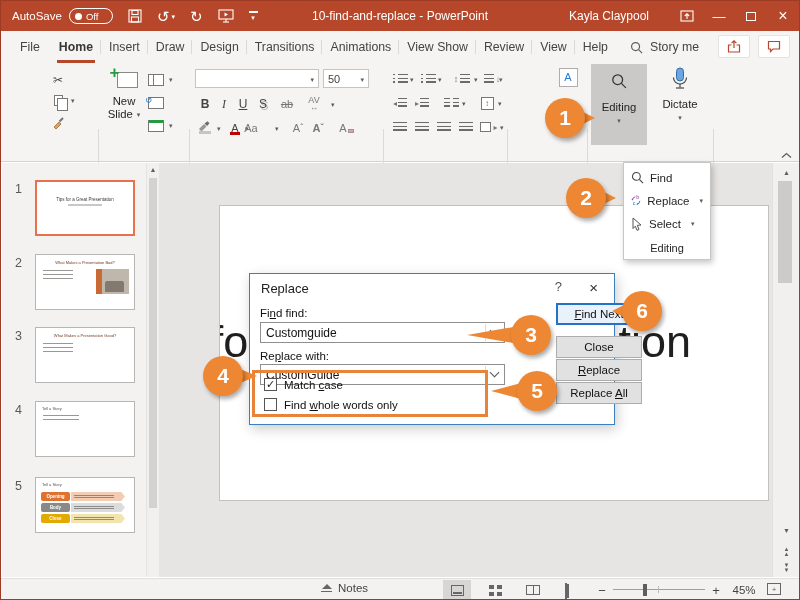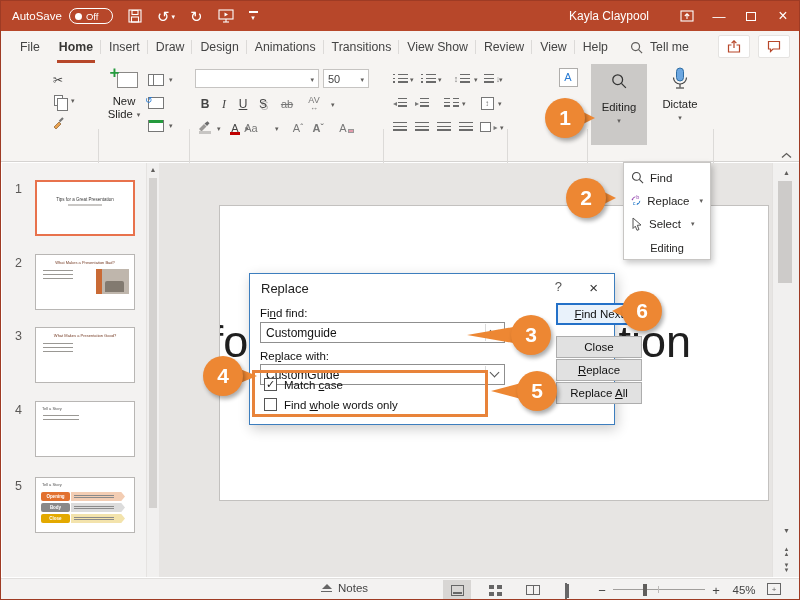--- a/index.html
+++ b/index.html
@@ -165,20 +165,21 @@
             <path d="M6.5 3.5 L10 5.5 L6.5 7.5 Z" fill="#fff" stroke="none"></path>
             <line x1="8" y1="10" x2="8" y2="13"></line>
             <line x1="5" y1="13" x2="11" y2="13"></line>
           </g>
         </svg>
     </span>
     <span class="tbi" style="flex-direction:column;gap:1px;">
       <span style="width:9px;height:1.5px;background:#fff;"></span>
       <span class="dd-w" style="margin:0;">▾</span>
     </span>
+    <span class="tb-title">10-find-and-replace - PowerPoint</span>
     <span class="tb-right">
       <span class="username">Kayla Claypool</span>
       <span class="winbtn">
         <svg width="14" height="12" viewBox="0 0 14 12">
             <g fill="none" stroke="#fff" stroke-width="1.1">
               <rect x="1" y="1" width="12" height="10"></rect>
               <path d="M7 9 V4 M4.8 6 L7 3.8 L9.2 6"></path>
             </g>
           </svg>
       </span>
@@ -204,25 +205,25 @@
       </span>
     <span class="tab">
         <span>Draw</span>
         <span class="vsep"></span>
       </span>
     <span class="tab">
         <span>Design</span>
         <span class="vsep"></span>
       </span>
     <span class="tab">
+        <span>Transitions</span>
+        <span class="vsep"></span>
+      </span>
+    <span class="tab">
         <span>Animations</span>
-        <span class="vsep"></span>
-      </span>
-    <span class="tab">
-        <span>Transitions</span>
         <span class="vsep"></span>
       </span>
     <span class="tab">
         <span>View Show</span>
         <span class="vsep"></span>
       </span>
     <span class="tab">
         <span>Review</span>
         <span class="vsep"></span>
       </span>
@@ -233,21 +234,21 @@
     <span class="tab">
         <span>Help</span>
       </span>
     <span class="tellme">
       <svg width="13" height="13" viewBox="0 0 14 14">
           <g fill="none" stroke="#605E5C" stroke-width="1.3">
             <circle cx="6" cy="6" r="4.3"></circle>
             <line x1="9.3" y1="9.3" x2="13" y2="13"></line>
           </g>
         </svg>
-      <span>Tell me</span>
+      <span>Story me</span>
     </span>
     <span class="mb-right">
       <span class="mb-btn">
         <svg width="14" height="13" viewBox="0 0 14 13">
             <g fill="none" stroke="#B7472A" stroke-width="1.2">
               <path d="M4.5 5 H1.5 V12 H12.5 V5 H9.5"></path>
               <path d="M7 8 V1 M4.6 3.2 L7 0.8 L9.4 3.2"></path>
             </g>
           </svg>
       </span>

